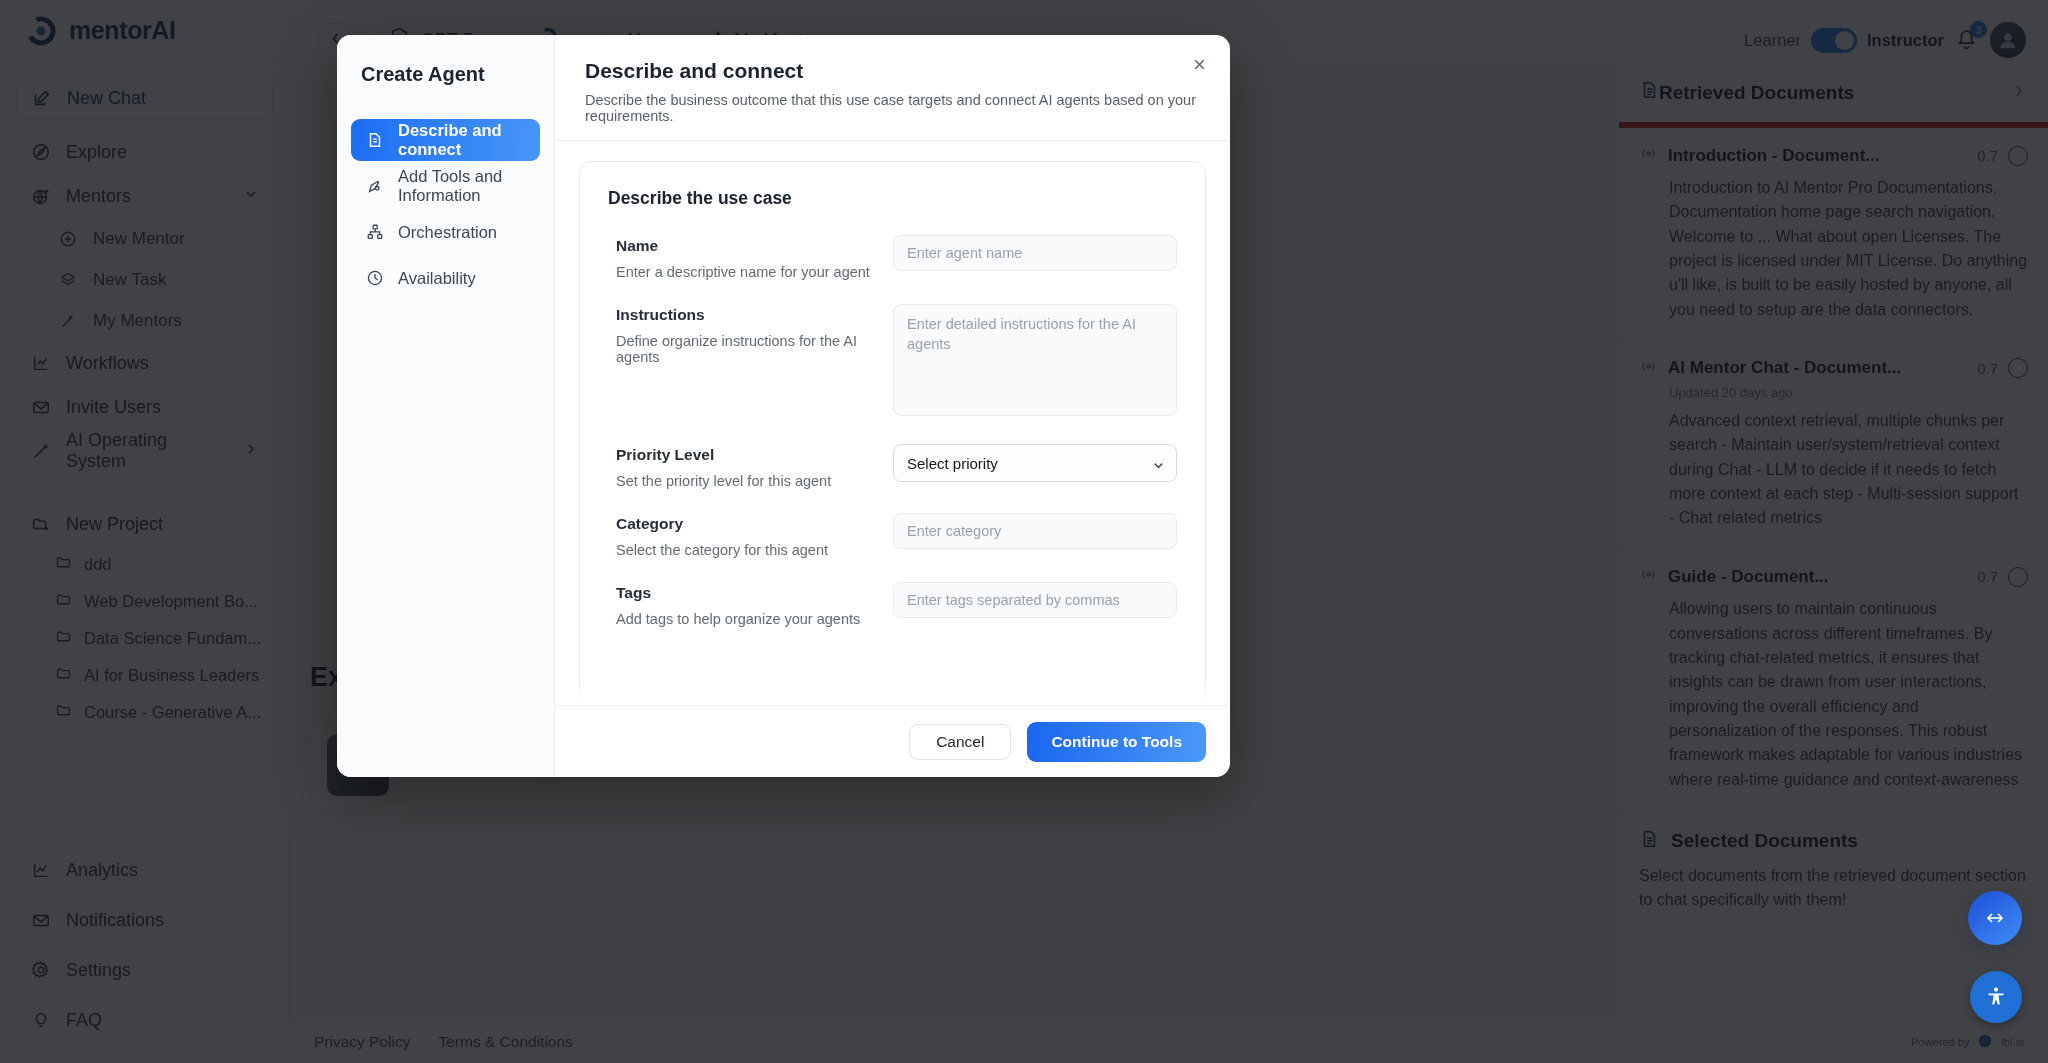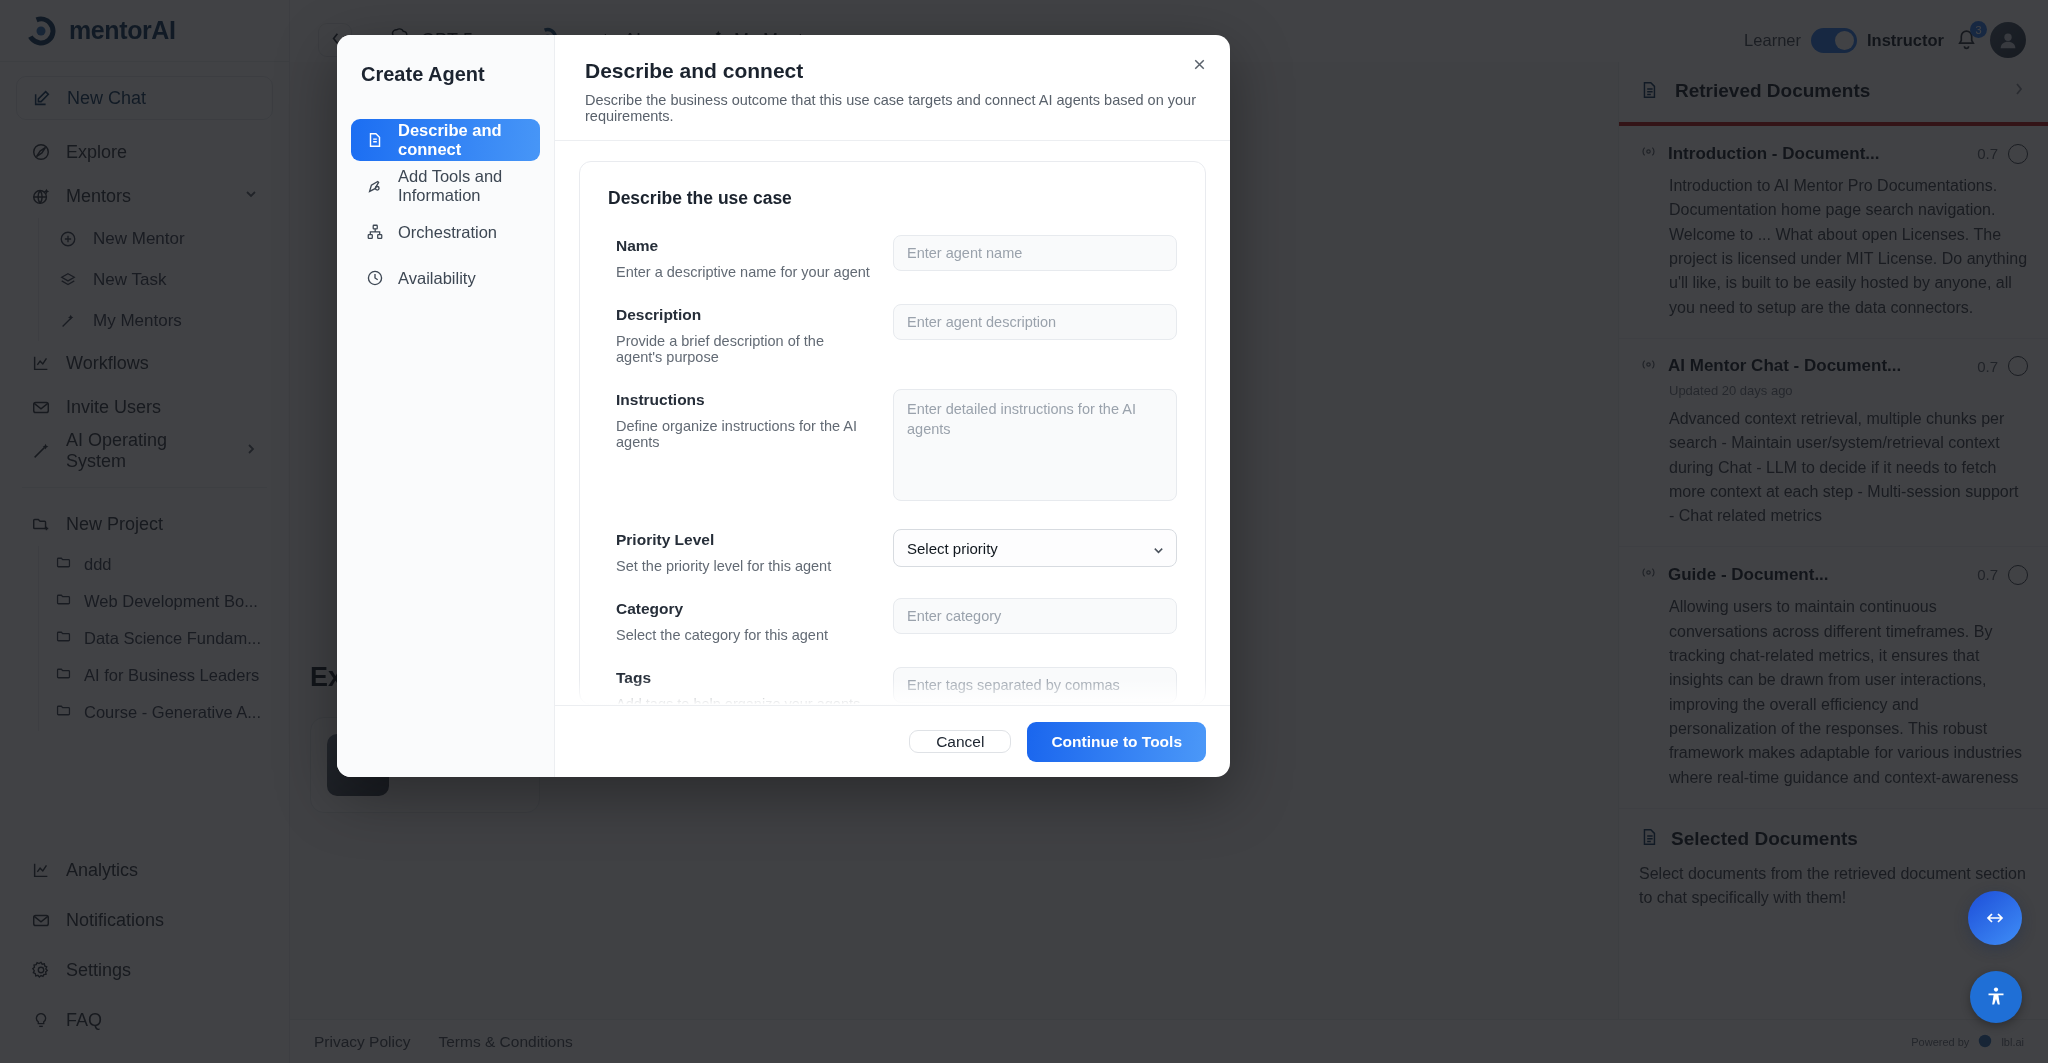--- a/index.html
+++ b/index.html
@@ -93,22 +93,22 @@
     padding: 0 24px; gap: 28px; font-size: 15.5px; color: #4a525c;
   }
   .powered { margin-left: auto; display: flex; align-items: center; gap: 8px; font-size: 11px; color:#6b737d;}
 
   
   .rightpanel {
     position: absolute; right: 0; top: 62px; width: 430px; bottom: 44px;
     background: #ffffff; border-left: 1px solid #ebedf0; overflow: hidden;
   }
   .rp-head {
-    display: flex; align-items: flex-start; gap: 16px; padding: 18px 20px;
-    border-bottom: 4px solid #b91c1c;
+    display: flex; align-items: flex-end; gap: 0; padding: 18px 20px;
+    border-bottom: 6px solid #b91c1c;
   }
   .rp-title { font-size: 19px; font-weight: 700; color: #16202b; }
   .rp-chev { margin-left: auto; color: #8b939d; }
   .doc { padding: 16px 20px 18px 20px; border-bottom: 1px solid #f0f1f3; }
   .doc-head { display: flex; align-items: center; gap: 10px; }
   .doc-name { font-size: 17px; font-weight: 700; color: #18212c; flex: 1;
               white-space: nowrap; overflow: hidden; }
   .doc-score { font-size: 15px; color: #5b636d; }
   .doc-check { width: 20px; height: 20px; border-radius: 50%; border: 1.8px solid #3c444e; }
   .doc-updated { font-size: 13px; color: #737b85; margin: 5px 0 4px 30px; }
@@ -182,21 +182,21 @@
   }
   .sel-wrap { position: relative; }
   .sel-wrap .caret {
     position: absolute; right: 12px; top: 14px; pointer-events: none; color: #4a525c;
   }
   .modal-foot {
     height: 72px; border-top: 1px solid #eceef1; display: flex; align-items: center;
     justify-content: flex-end; gap: 16px; padding: 0 24px;
   }
   .btn-cancel {
-    height: 23px; padding: 0 26px; border-radius: 9px; border: 1px solid #dfe2e6;
+    height: 36px; padding: 0 26px; border-radius: 9px; border: 1px solid #dfe2e6;
     background: #fff; font-size: 15.5px; color: #1b232e; cursor: pointer;
     font-family: "Liberation Sans", sans-serif;
   }
   .btn-primary {
     height: 40px; padding: 0 24px; border-radius: 9px; border: none; cursor: pointer;
     background: linear-gradient(95deg,#1a66ee 0%,#4b98f8 100%);
     color: #fff; font-size: 15.5px; font-weight: 600;
     font-family: "Liberation Sans", sans-serif;
   }
   .fade-bottom {
@@ -672,29 +672,20 @@
           <div class="frow">
             <div class="flabels">
               <div class="flabel">Name</div>
               <div class="fhint">Enter a descriptive name for your agent</div>
             </div>
             <div class="fctl">
               <input class="inp" type="text" placeholder="Enter agent name" style="">
             </div>
           </div>
 
-          <div class="frow">
-            <div class="flabels">
-              <div class="flabel">Description</div>
-              <div class="fhint">Provide a brief description of the agent's purpose</div>
-            </div>
-            <div class="fctl">
-              <input class="inp" type="text" placeholder="Enter agent description" style="">
-            </div>
-          </div>
 
           <div class="frow">
             <div class="flabels">
               <div class="flabel">Instructions</div>
               <div class="fhint">Define organize instructions for the AI agents</div>
             </div>
             <div class="fctl">
               <textarea class="inp" placeholder="Enter detailed instructions for the AI agents" style=""></textarea>
             </div>
           </div>

